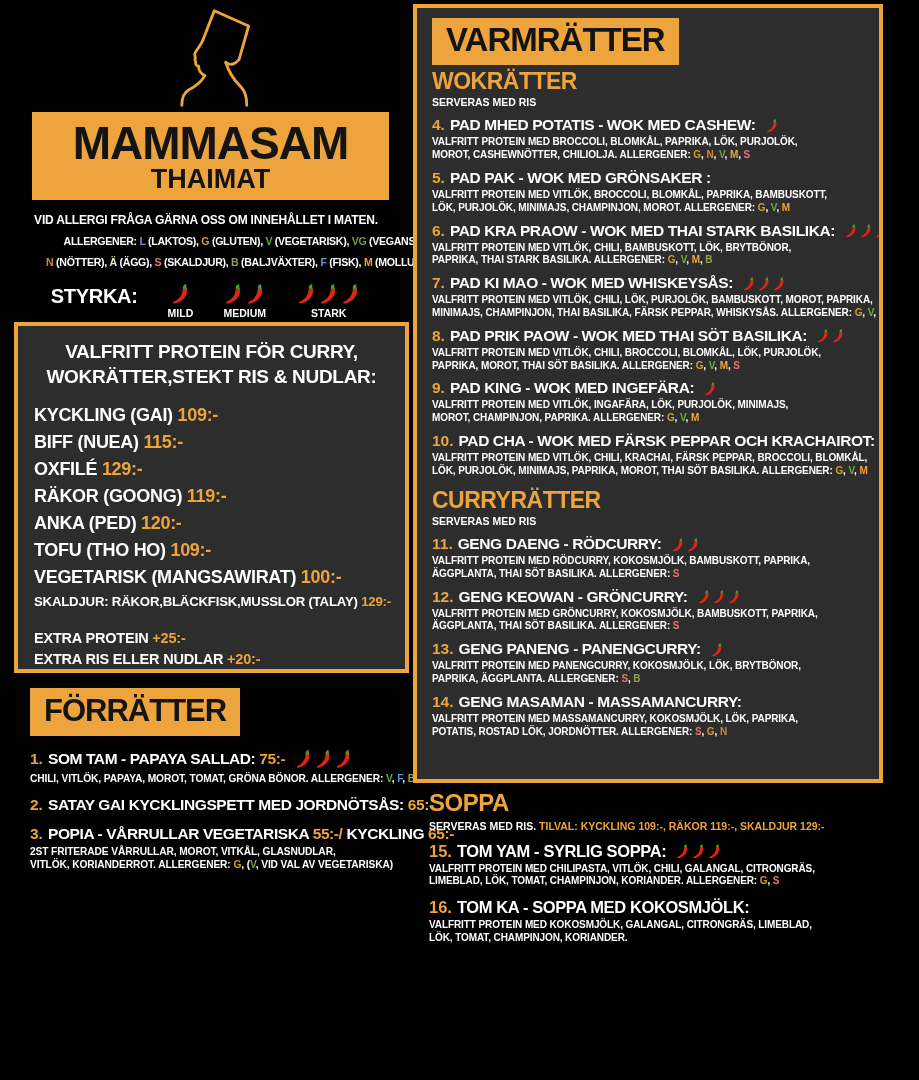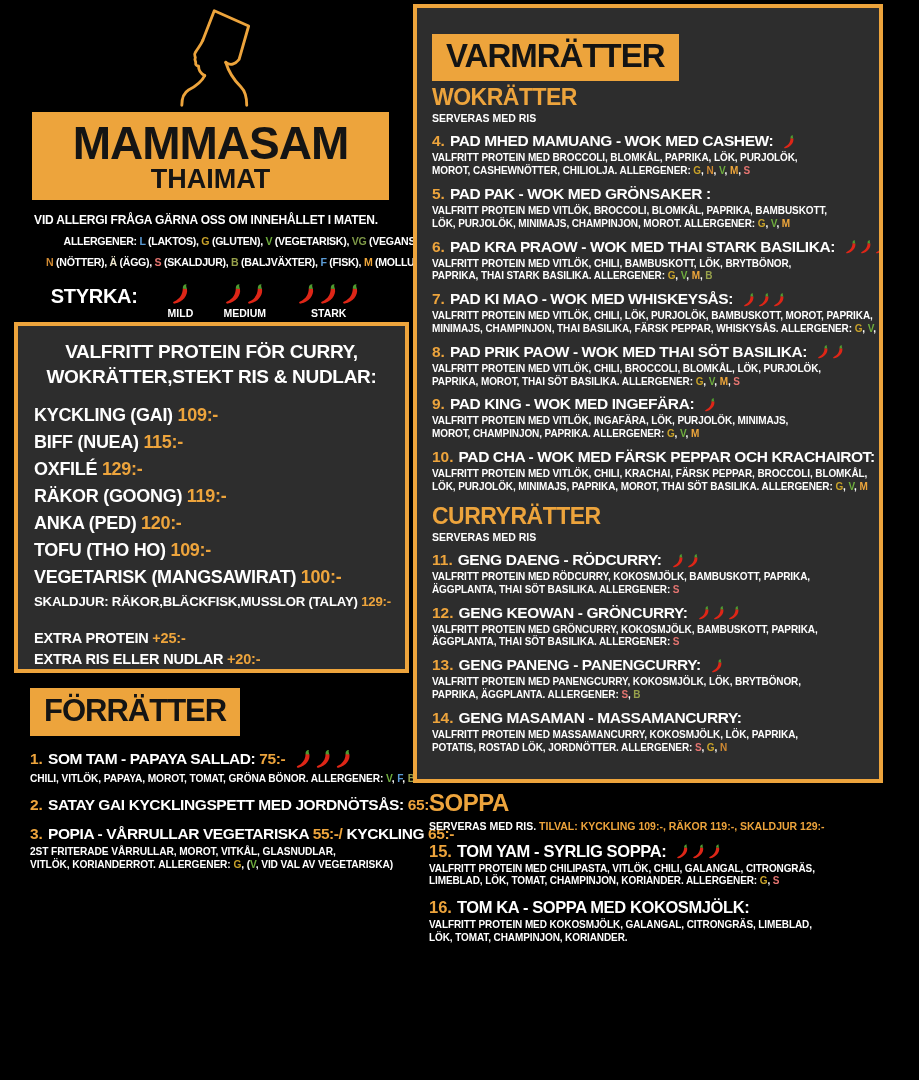--- a/index.html
+++ b/index.html
@@ -64,21 +64,21 @@
   .forratter .section-header{font-size:31px;padding:5px 14px 7px;}
   .forratter .mi{margin-top:11px;margin-bottom:0;}
   .fitem1 .title-row{font-size:20px;}
   .fitem1 .chili{width:19px;height:23px;}
   .fitem .title-row{font-size:16px;}
   .forratter .desc{font-size:10.2px;}
 
   
   .right-panel{position:absolute;left:413px;top:4px;width:470px;height:779px;
                border:4px solid var(--c-accent);background:var(--c-panel);
-               padding:26px 15px;color:#fff;overflow:hidden;}
+               padding:10px 15px;color:#fff;overflow:hidden;}
   .rp-header{font-size:33px;padding:3px 14px 6px;margin-bottom:3px;}
   .sub-title{color:var(--c-accent);font-size:23px;font-weight:800;letter-spacing:-0.5px;line-height:1.15;}
   .sub-note{font-size:10.5px;font-weight:700;margin:2px 0 8px;}
   .mi .title-row{font-size:15.5px;}
   .curry-gap{margin-top:9px;}
 
   
   .soppa{position:absolute;left:429px;top:789px;width:482px;color:#fff;}
   .soppa .sub-title{font-size:24px;}
   .soppa .sub-note{margin:3px 0 6px;}
@@ -214,21 +214,21 @@
 
   <div class="right-panel">
     <div class="section-header rp-header">VARMRÄTTER</div>
 
     <div class="sub-title">WOKRÄTTER</div>
     <div class="sub-note">SERVERAS MED RIS</div>
 
     <div class="mi">
       <div class="title-row">
         <span class="num">4.</span>
-        <span class="ititle"><span>PAD MHED MAMUANG - WOK MED CASHEW:</span></span>
+        <span class="ititle"><span>PAD MHED POTATIS - WOK MED CASHEW:</span></span>
         <span class="chilis-inline">
             <svg class="chili" viewBox="0 0 22 26" aria-hidden="true">
     <path class="body" d="M17.8 8.2 C19 15 13.2 21.8 5.2 23.6 C3.1 24.1 2.5 22.3 4.3 21.5 C10.6 18.7 13.4 13.6 13.4 7.6 Z"></path>
     <path class="stem" d="M13.5 8 C13 5.2 14.5 3.2 17.3 3.3 C16.5 4.7 17.2 6.3 17.8 8.3 Z"></path>
   </svg>
           </span>
       </div>
       <div class="desc"><span>VALFRITT PROTEIN MED BROCCOLI, BLOMKÅL, PAPRIKA, LÖK, PURJOLÖK,</span><br><span>MOROT, CASHEWNÖTTER, CHILIOLJA. ALLERGENER: </span><span style="color: rgb(200, 162, 42);">G</span><span>, </span><span style="color: rgb(208, 138, 51);">N</span><span>, </span><span style="color: rgb(111, 174, 62);">V</span><span>, </span><span style="color: rgb(238, 166, 59);">M</span><span>, </span><span style="color: rgb(229, 117, 113);">S</span></div>
     </div>
 

